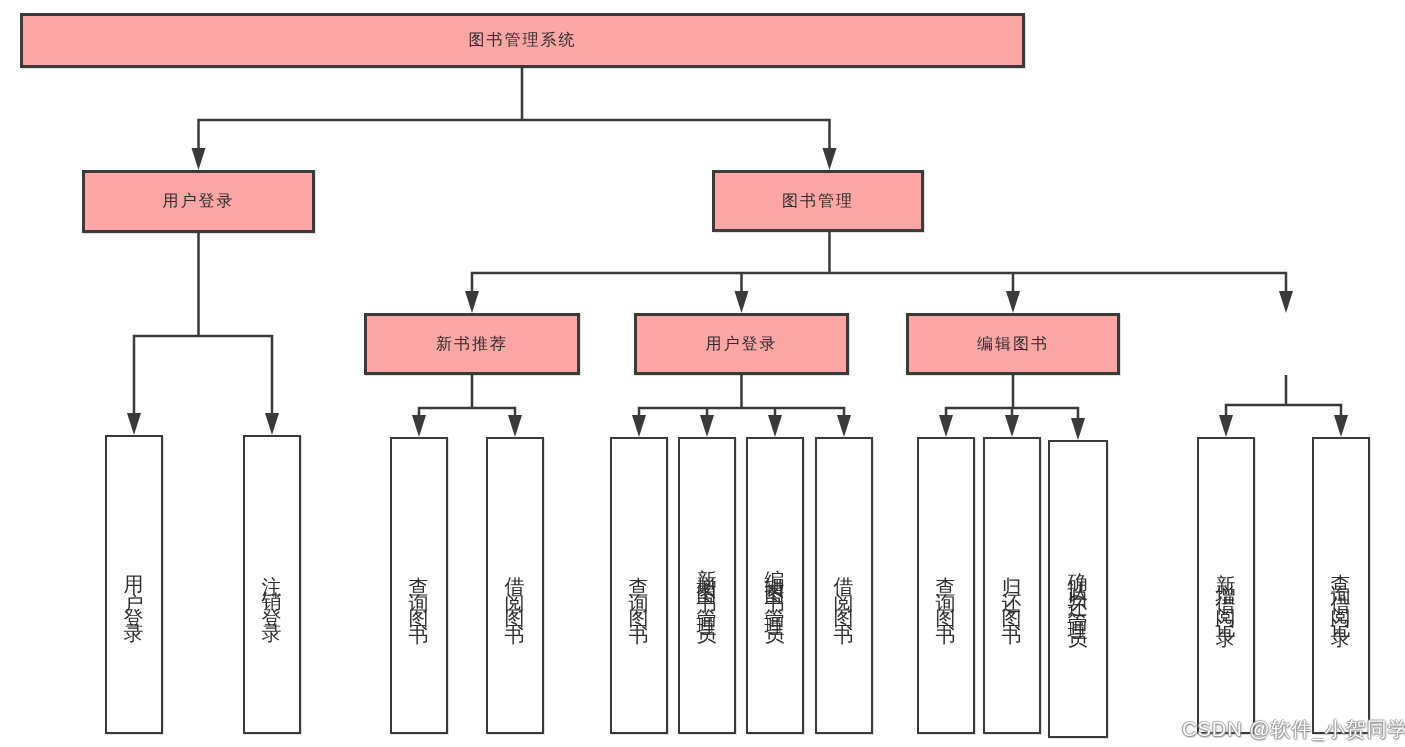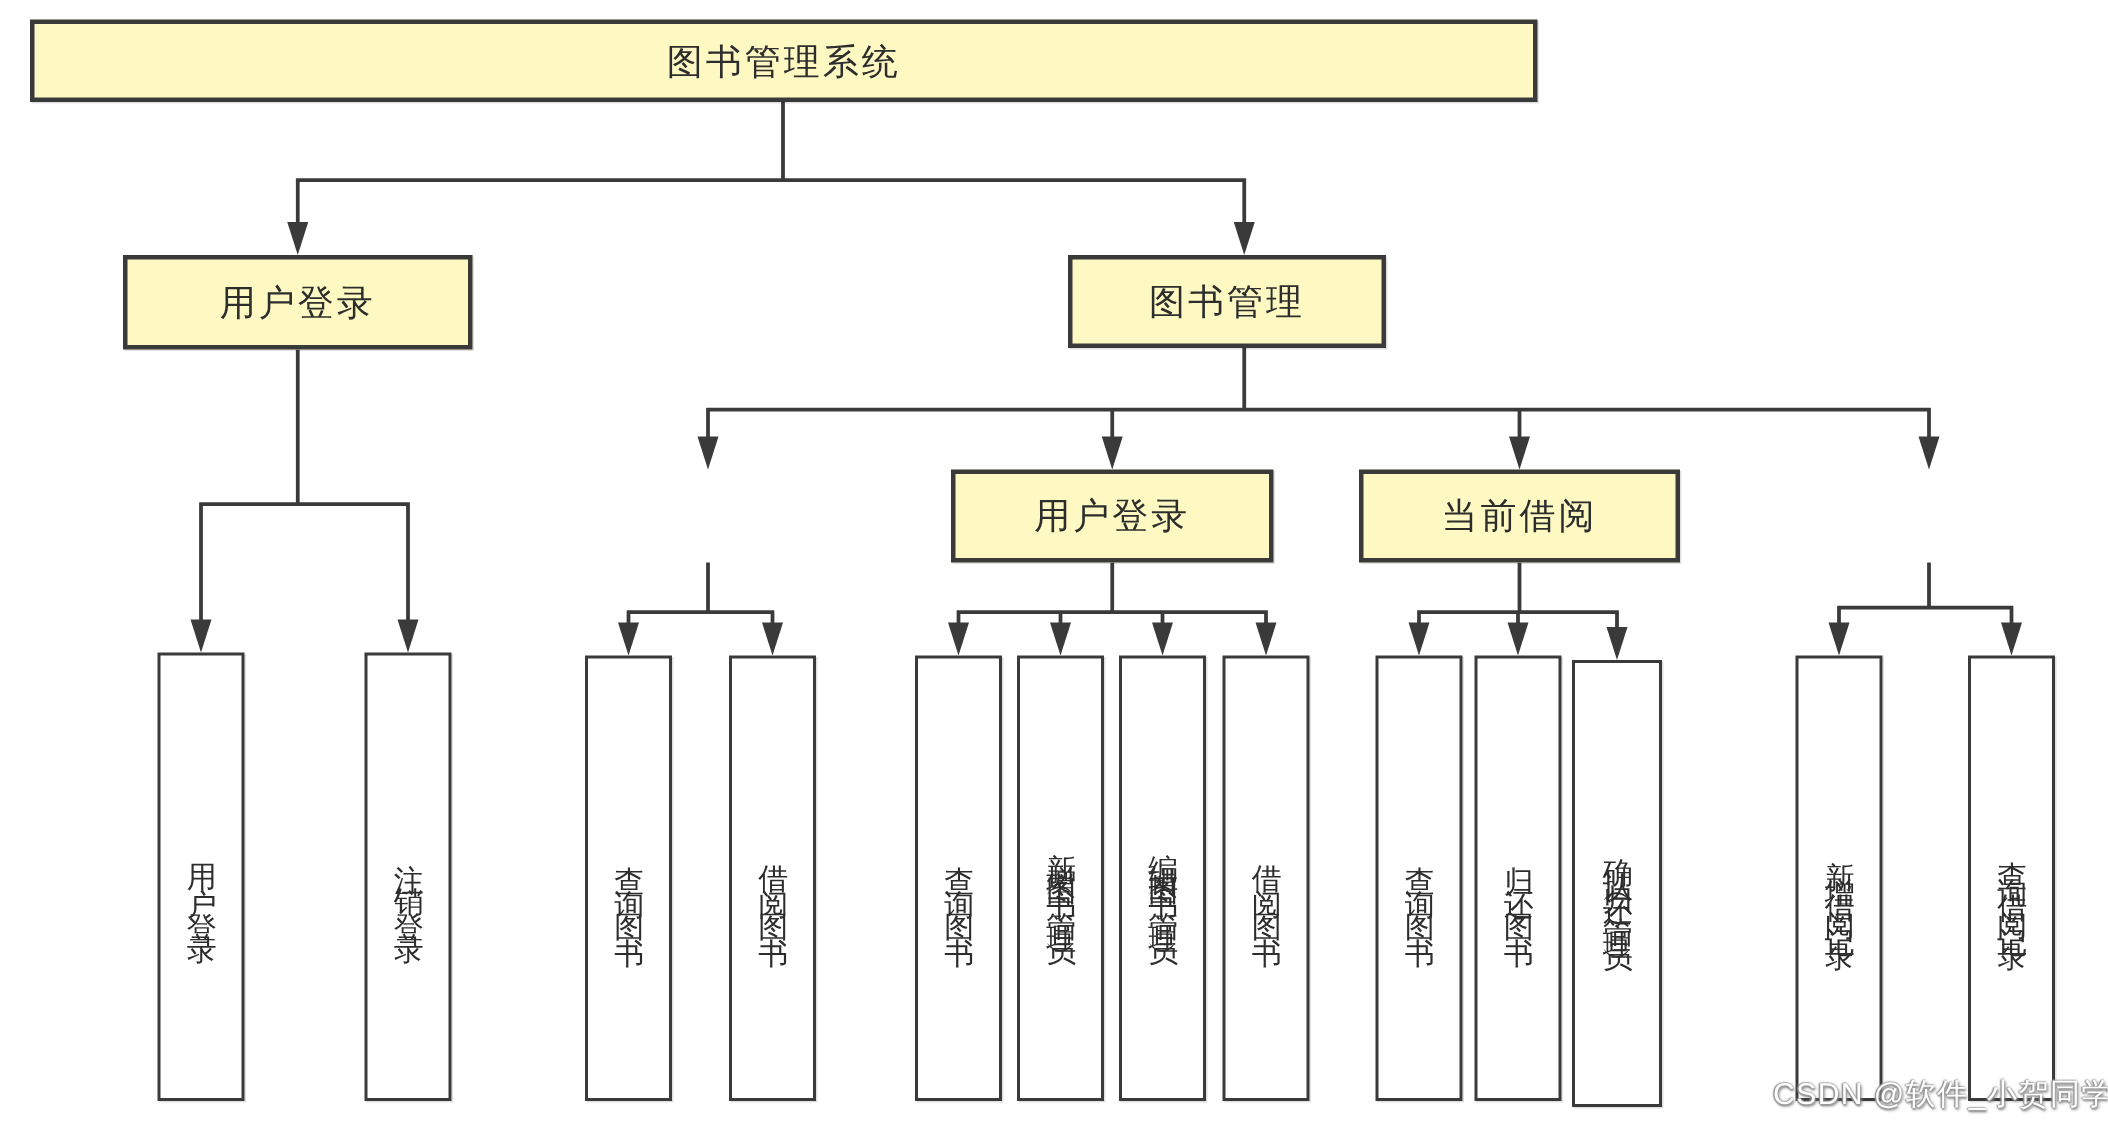--- a/index.html
+++ b/index.html
@@ -4,23 +4,23 @@
 <style>
   html,body{margin:0;padding:0;background:#ffffff;}
   body{
     width:1405px;height:747px;position:relative;overflow:hidden;
     font-family:"Liberation Sans","DejaVu Sans",sans-serif;
     color:#2d2d2d;
   }
   .stage{position:absolute;left:0;top:0;width:1405px;height:747px;}
   svg.wires{position:absolute;left:0;top:0;pointer-events:none;}
   .node{
-    position:absolute;background:#fef9c3;border:3px solid #3a3a3a;
+    position:absolute;background:#fca5a5;border:3px solid #3a3a3a;
     display:flex;align-items:center;justify-content:center;
-    font-size:24px;letter-spacing:2px;box-sizing:border-box;
+    font-size:16px;letter-spacing:2px;box-sizing:border-box;
     box-shadow:1px 1px 0 rgba(0,0,0,0.12);
   }
   .leaf{
     position:absolute;background:#ffffff;border:2px solid #3a3a3a;
     box-sizing:border-box;display:flex;align-items:center;justify-content:center;
     font-size:20px;box-shadow:1px 1px 0 rgba(0,0,0,0.12);
   }
   .leaf span{
     writing-mode:vertical-rl;text-orientation:mixed;
     display:block;line-height:1;white-space:nowrap;
@@ -76,25 +76,28 @@
     <span>图书管理系统</span>
   </div>
 
   <div class="node" style="left:82px;top:170px;width:233px;height:63px">
     <span>用户登录</span>
   </div>
   <div class="node" style="left:712px;top:170px;width:212px;height:62px">
     <span>图书管理</span>
   </div>
 
+  <div class="node" style="left:364px;top:313px;width:216px;height:62px">
+    <span>新书推荐</span>
+  </div>
   <div class="node" style="left:634px;top:313px;width:215px;height:62px">
     <span>用户登录</span>
   </div>
   <div class="node" style="left:906px;top:313px;width:214px;height:62px">
-    <span>当前借阅</span>
+    <span>编辑图书</span>
   </div>
 
   <div class="leaf sp4" style="left:105px;top:435px;width:58px;height:299px">
     <span>用户登录</span>
   </div>
   <div class="leaf sp4" style="left:243px;top:435px;width:58px;height:299px">
     <span>注销登录</span>
   </div>
 
   <div class="leaf sp4" style="left:390px;top:437px;width:58px;height:297px">

